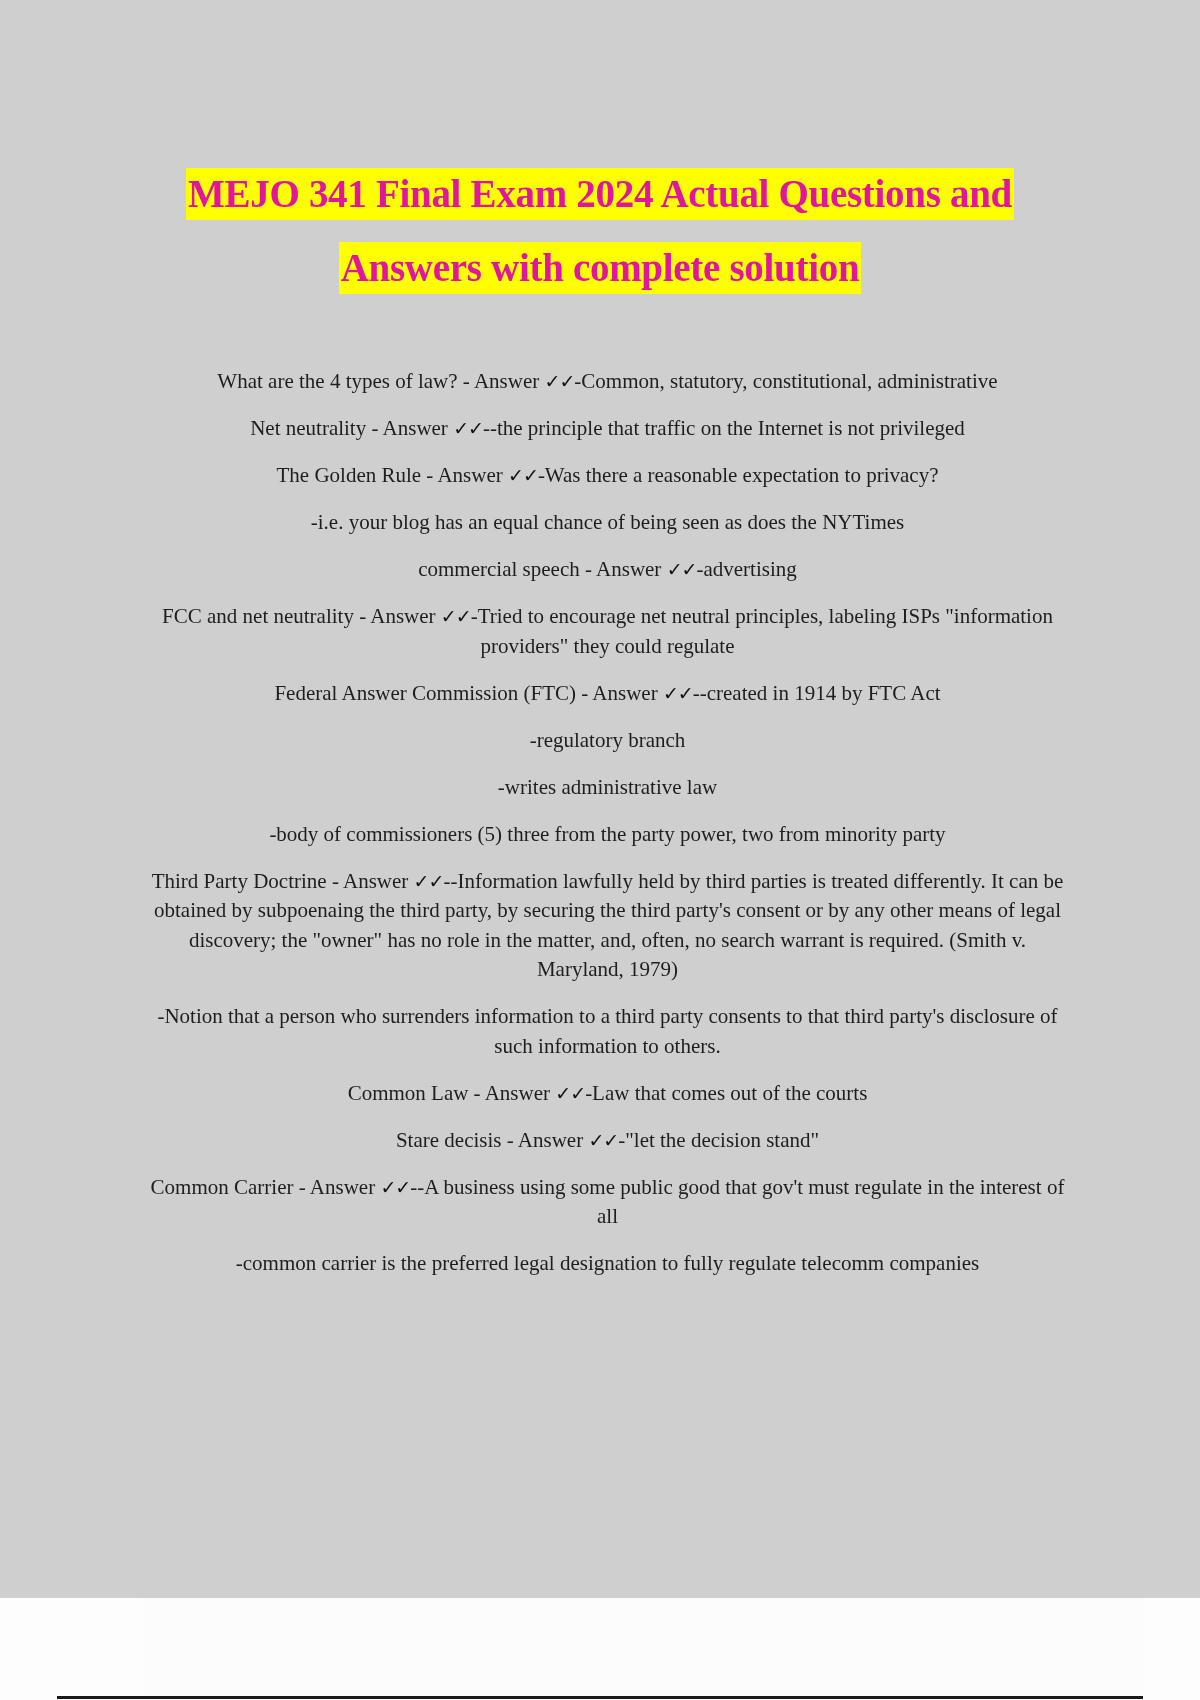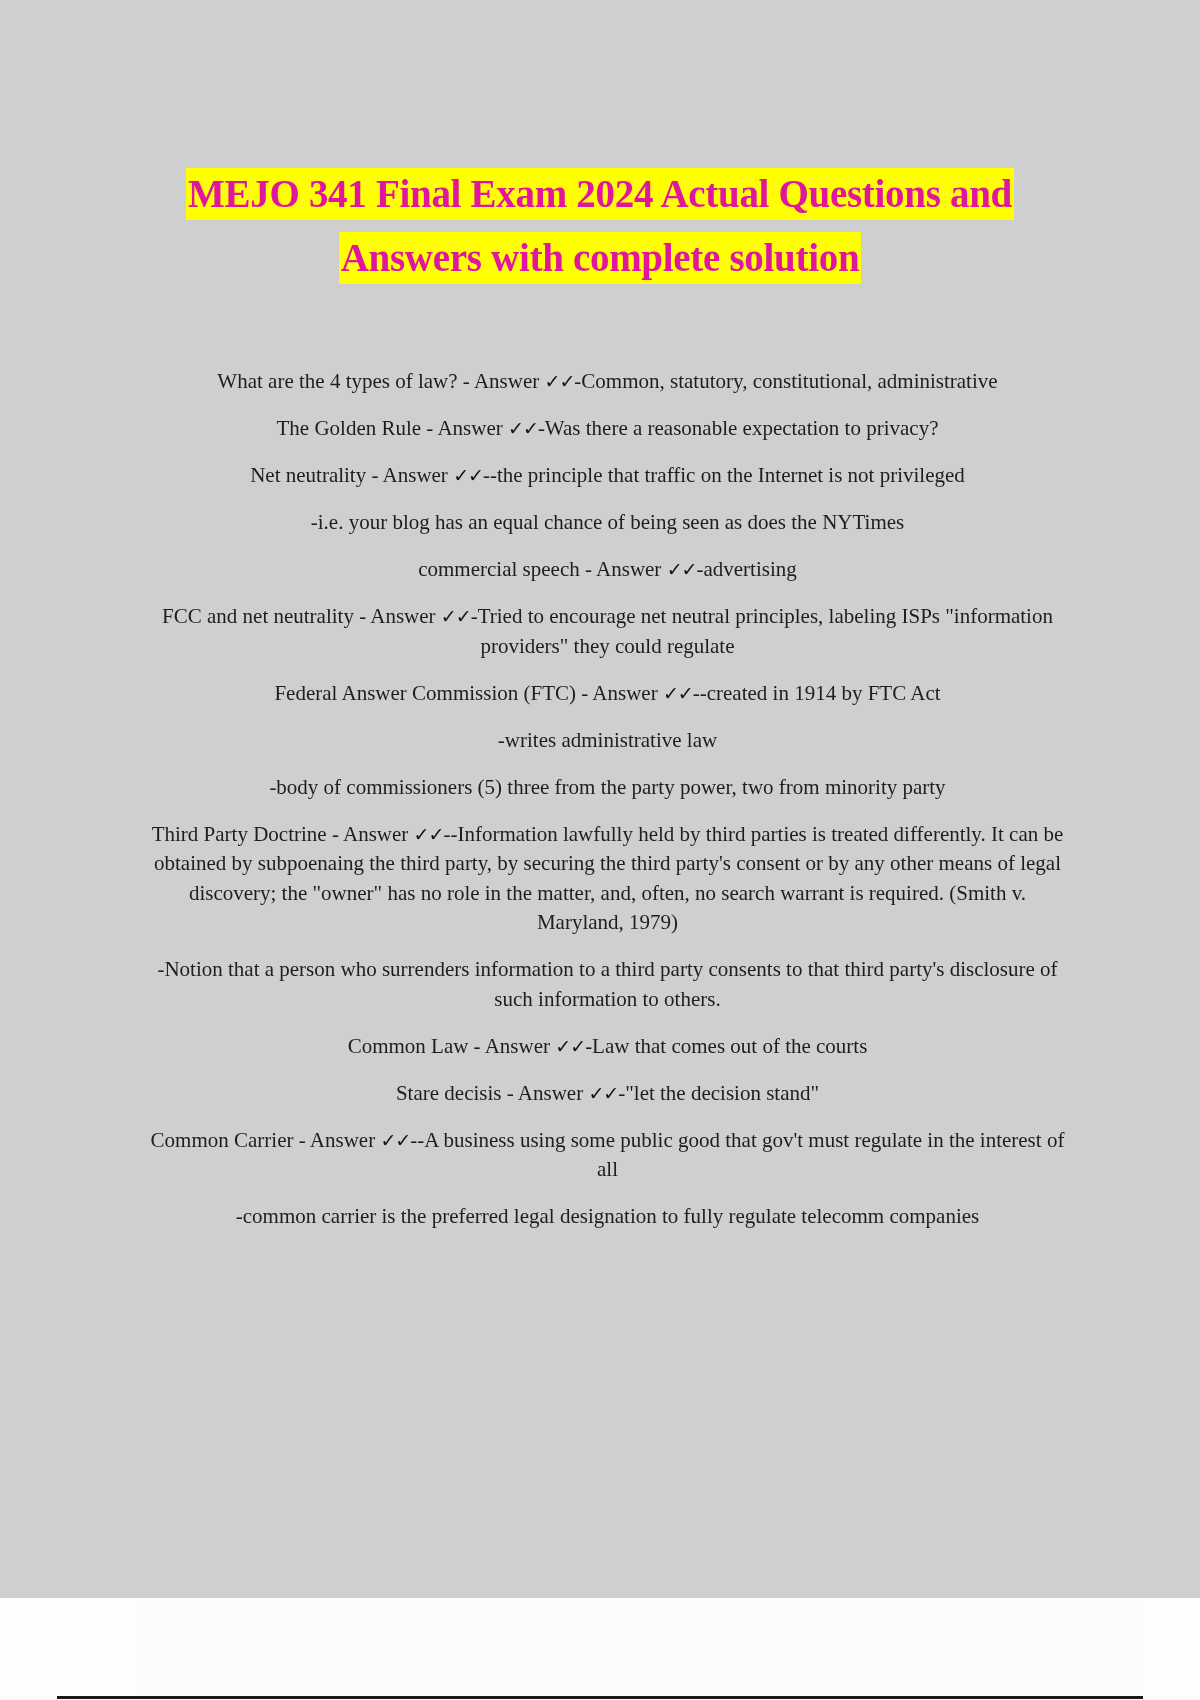--- a/index.html
+++ b/index.html
@@ -34,21 +34,21 @@
       background: #ffff00;
       color: #e0169e;
       font-weight: bold;
       font-size: 39px;
       line-height: 52px;
       padding: 0 2px;
       letter-spacing: -0.3px;
       white-space: nowrap;
     }
     .title-line.l2 {
-      margin-top: 12px;
+      margin-top: 22px;
     }
     .content {
       position: absolute;
       left: 145px;
       top: 367px;
       width: 925px;
       color: #1e1e1e;
       font-size: 21px;
       line-height: 29.5px;
       text-align: center;
@@ -87,33 +87,34 @@
 
   <div class="title-wrap">
     <span class="title-line l1">MEJO 341 Final Exam 2024 Actual Questions and</span><br>
     <span class="title-line l2">Answers with complete solution</span>
   </div>
 
   <div class="content">
 
     <p class="para"><span>What are the 4 types of law? - </span><span>Answer</span> <span class="check">✓✓</span><span>-Common, statutory, constitutional, administrative</span></p>
 
+    <p class="para"><span>Net neutrality - </span><span>Answer</span> <span class="check">✓✓</span><span>--the principle that traffic on the Internet is not privileged</span></p>
+
     <p class="para"><span>The Golden Rule - </span><span>Answer</span> <span class="check">✓✓</span><span>-Was there a reasonable expectation to privacy?</span></p>
-
-    <p class="para"><span>Net neutrality - </span><span>Answer</span> <span class="check">✓✓</span><span>--the principle that traffic on the Internet is not privileged</span></p>
 
 
     <p class="para">-i.e. your blog has an equal chance of being seen as does the NYTimes</p>
 
     <p class="para"><span>commercial speech - </span><span>Answer</span> <span class="check">✓✓</span><span>-advertising</span></p>
 
     <p class="para"><span>FCC and net neutrality - </span><span>Answer</span> <span class="check">✓✓</span><span>-Tried to encourage net neutral principles, labeling ISPs "information providers" they could regulate</span></p>
 
     <p class="para"><span>Federal Answer Commission (FTC) - </span><span>Answer</span> <span class="check">✓✓</span><span>--created in 1914 by FTC Act</span></p>
 
+    <p class="para">-regulatory branch</p>
 
     <p class="para">-writes administrative law</p>
 
 
     <p class="para">-body of commissioners (5) three from the party power, two from minority party</p>
 
     <p class="para"><span>Third Party Doctrine - </span><span>Answer</span> <span class="check">✓✓</span><span>--Information lawfully held by third parties is treated differently. It can be obtained by subpoenaing the third party, by securing the third party's consent or by any other means of legal discovery; the "owner" has no role in the matter, and, often, no search warrant is required. (Smith v. Maryland, 1979)</span></p>
 
     <p class="para">-Notion that a person who surrenders information to a third party consents to that third party's disclosure of such information to others.</p>
 

